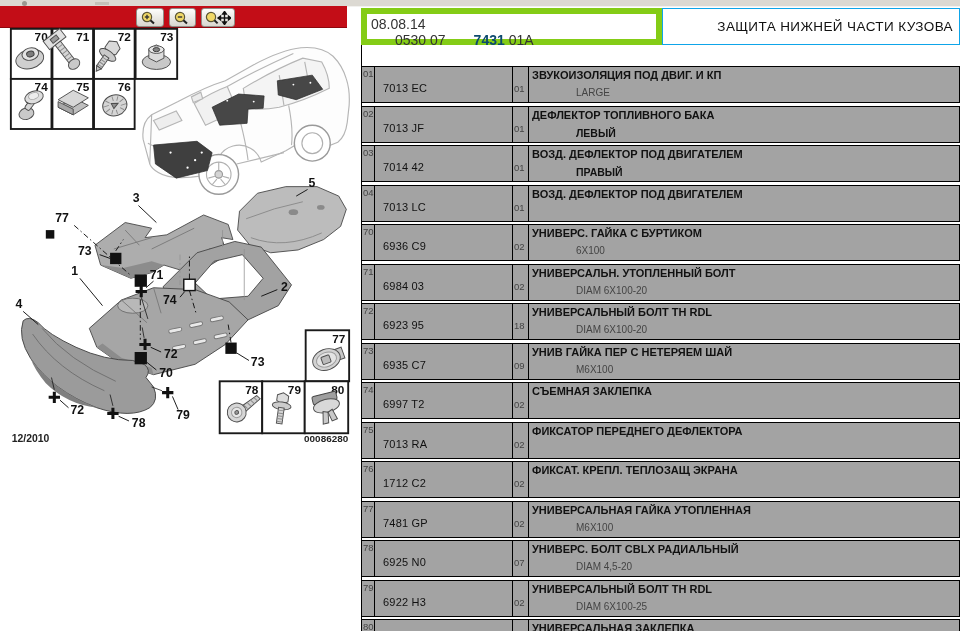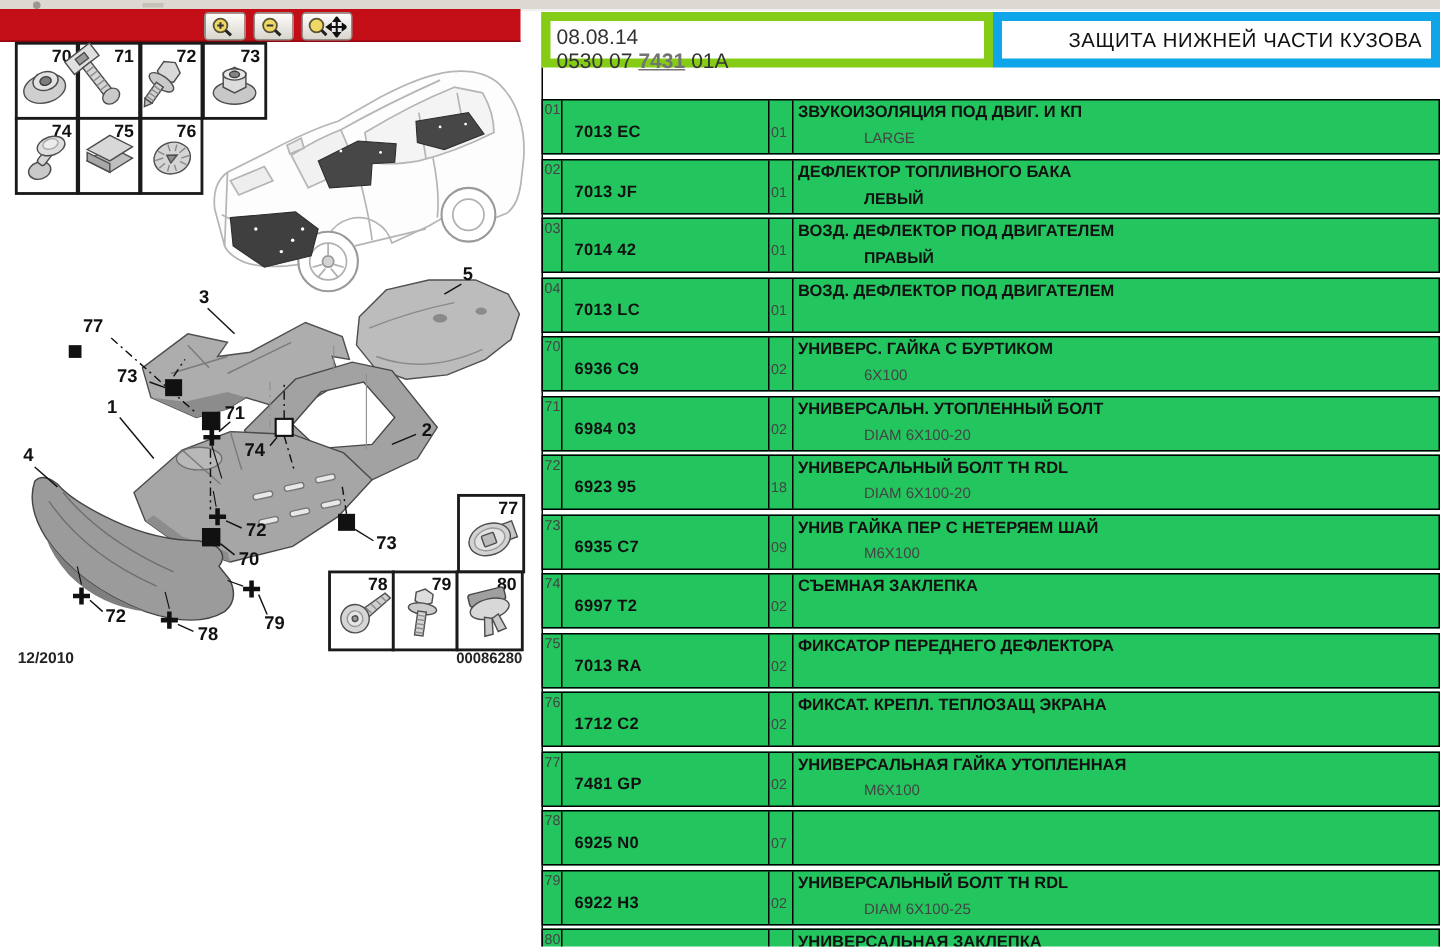--- a/index.html
+++ b/index.html
@@ -21,29 +21,29 @@
   .diagram{position:absolute;left:0;top:26px;}
   text{font-family:"Liberation Sans","DejaVu Sans",sans-serif;}
   .num{font-weight:bold;font-size:12.5px;fill:#111;}
   .plabel,.clabel{font-weight:bold;font-size:13px;fill:#111;}
   .foot{font-weight:bold;font-size:11px;fill:#222;}
   .foot2{font-weight:bold;font-size:10.5px;fill:#222;}
 
   
   .rail{position:absolute;left:361px;top:8px;width:0;height:623px;border-left:1px solid #000;}
   .hdr-left{position:absolute;left:361px;top:8px;width:301px;height:37px;border:6px solid #84cc16;box-sizing:border-box;padding:2px 0 0 4px;font-size:14px;color:#333;line-height:16px;background:#fff;}
-  .hdr-left b{color:#737373;text-decoration:underline;}
-  .hdr-left .sp{margin-right:4px;}
-  .hdr-right{position:absolute;left:662px;top:8px;width:298px;height:37px;border:6px solid #0ea5e9;box-sizing:border-box;display:flex;align-items:center;justify-content:flex-end;padding-right:6px;font-size:13.5px;letter-spacing:.4px;color:#111;background:#fff;}
+  .hdr-left b{color:#0c4a6e;}
+  .hdr-left .sp{margin-right:4px;margin-left:24px;}
+  .hdr-right{position:absolute;left:662px;top:8px;width:298px;height:37px;border:1px solid #0ea5e9;box-sizing:border-box;display:flex;align-items:center;justify-content:flex-end;padding-right:6px;font-size:13.5px;letter-spacing:.4px;color:#111;background:#fff;}
   .rows{position:absolute;left:361px;top:66px;width:599px;}
-  .row{position:relative;height:35px;border:1px solid #000;margin-bottom:2.5px;display:flex;background:#22c55e;box-sizing:content-box;}
+  .row{position:relative;height:35px;border:1px solid #000;margin-bottom:2.5px;display:flex;background:#a3a3a3;box-sizing:content-box;}
   .row.tall{height:46px;}
   .c-idx{width:13px;border-right:1px solid #000;font-size:9.5px;color:#444;padding:1px 0 0 1px;box-sizing:border-box;}
   .c-part{width:137px;border-right:1px solid #000;position:relative;}
-  .part-main{position:absolute;left:8px;top:15px;font-weight:bold;font-size:11px;color:#111;letter-spacing:.2px;white-space:nowrap;}
+  .part-main{position:absolute;left:8px;top:15px;font-weight:normal;font-size:11px;color:#111;letter-spacing:.2px;white-space:nowrap;}
   .part-rp{position:absolute;right:3px;top:28px;font-weight:bold;font-style:italic;font-size:11px;color:#111;white-space:nowrap;}
   .c-qty{width:15px;border-right:1px solid #000;position:relative;font-size:9.5px;color:#444;}
   .qty-main{position:absolute;left:1px;top:16px;}
   .qty-rp{position:absolute;left:1px;top:29px;}
   .c-desc{flex:1;position:relative;}
   .d1{position:absolute;left:3px;top:2px;font-weight:bold;font-size:11px;color:#111;white-space:nowrap;}
   .d2{position:absolute;left:3px;top:20px;font-size:10px;color:#444;white-space:nowrap;padding-left:44px;}
   .d2.bold{font-weight:bold;color:#111;font-size:10.5px;}
 </style>
 </head>
@@ -547,20 +547,24 @@
   <div class="row">
     <div class="c-idx">78</div>
     <div class="c-part">
       <span class="part-main">6925 N0</span>
       <span class="part-rp"></span>
     </div>
     <div class="c-qty">
       <span class="qty-main">07</span>
       <span class="qty-rp"></span>
     </div>
+    <div class="c-desc">
+      <div class="d1">УНИВЕРС. БОЛТ CBLX РАДИАЛЬНЫЙ</div>
+      <div class="d2">DIAM 4,5-20</div>
+    </div>
   </div>
 
   <div class="row">
     <div class="c-idx">79</div>
     <div class="c-part">
       <span class="part-main">6922 H3</span>
       <span class="part-rp"></span>
     </div>
     <div class="c-qty">
       <span class="qty-main">02</span>

